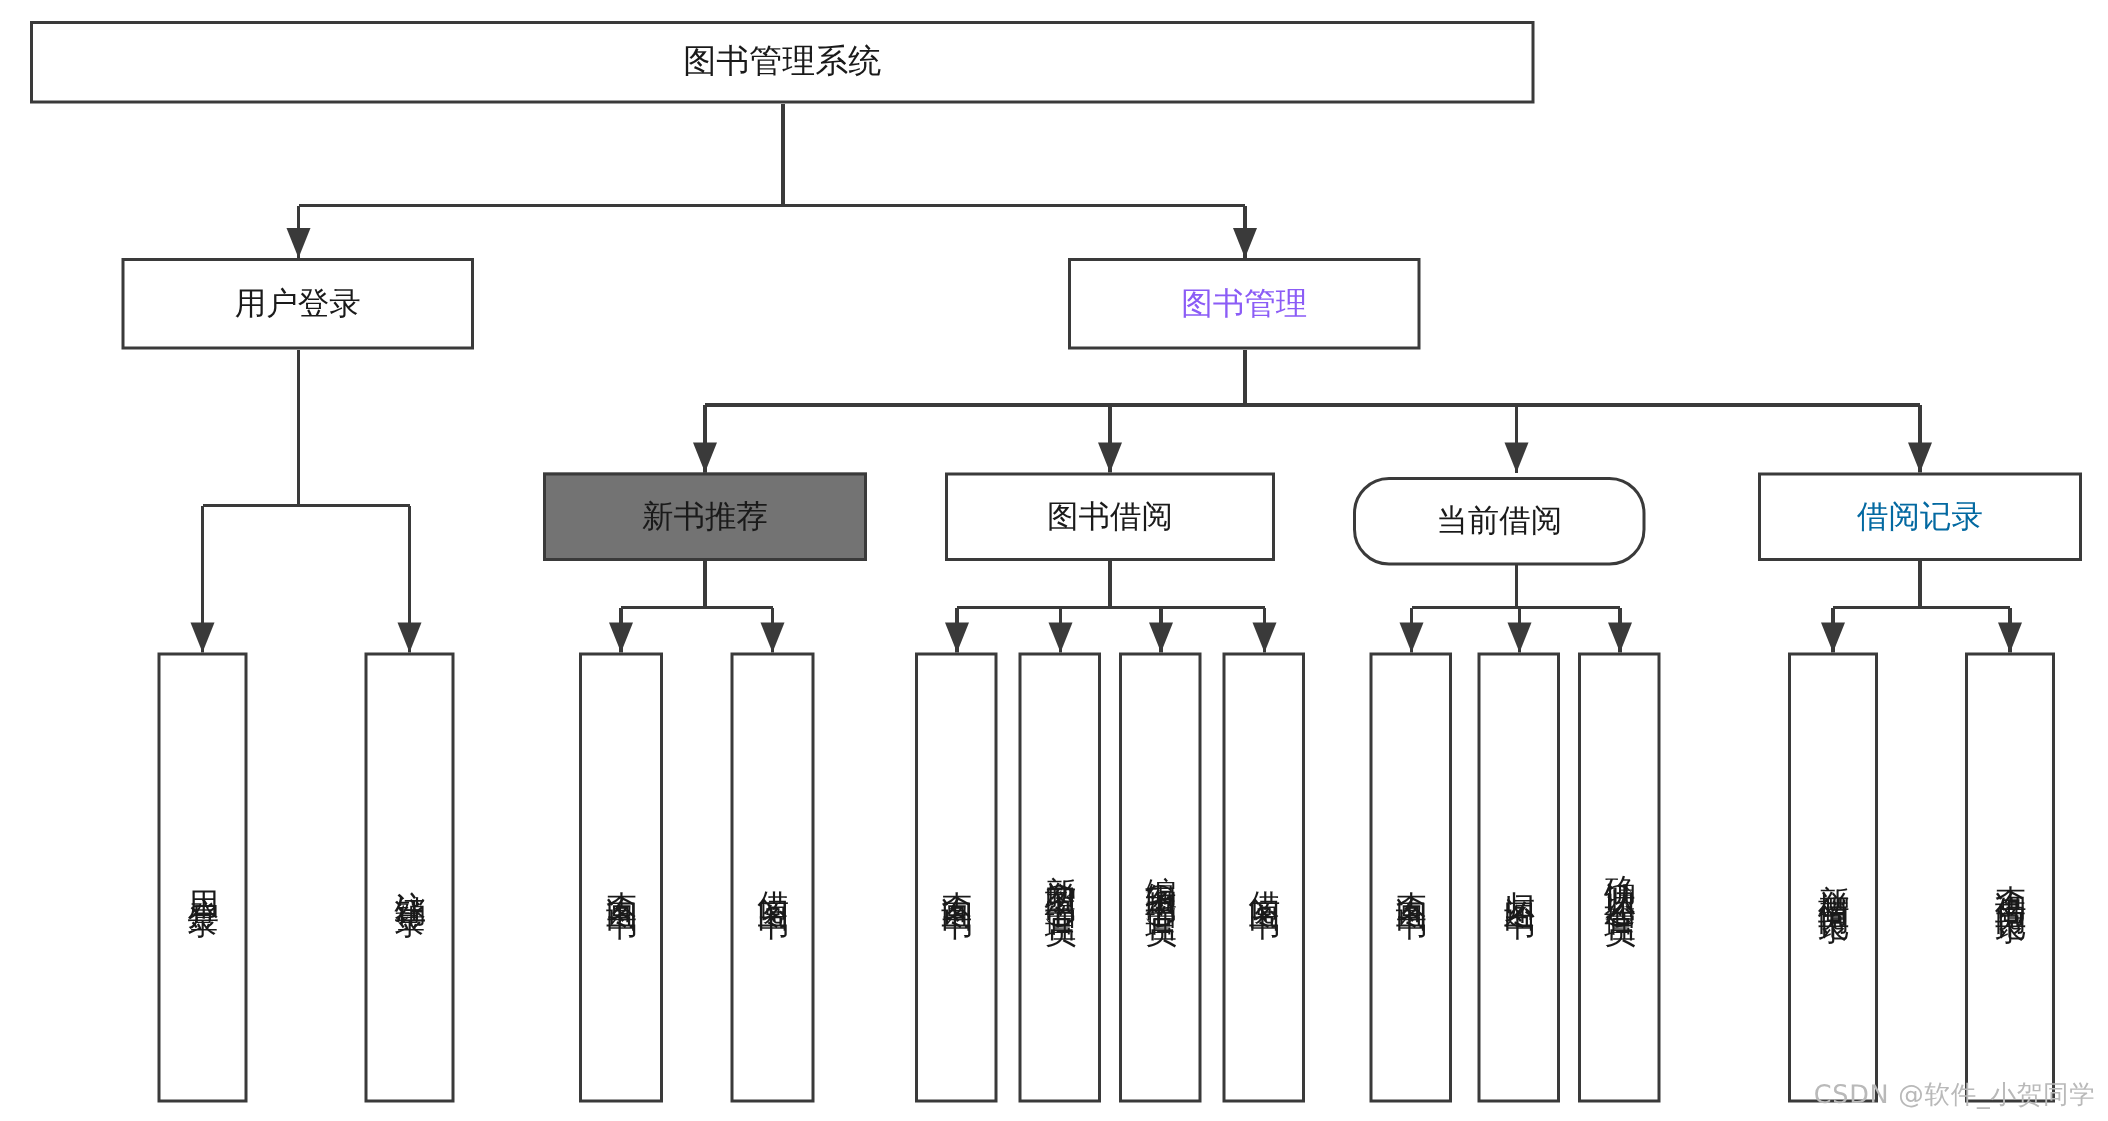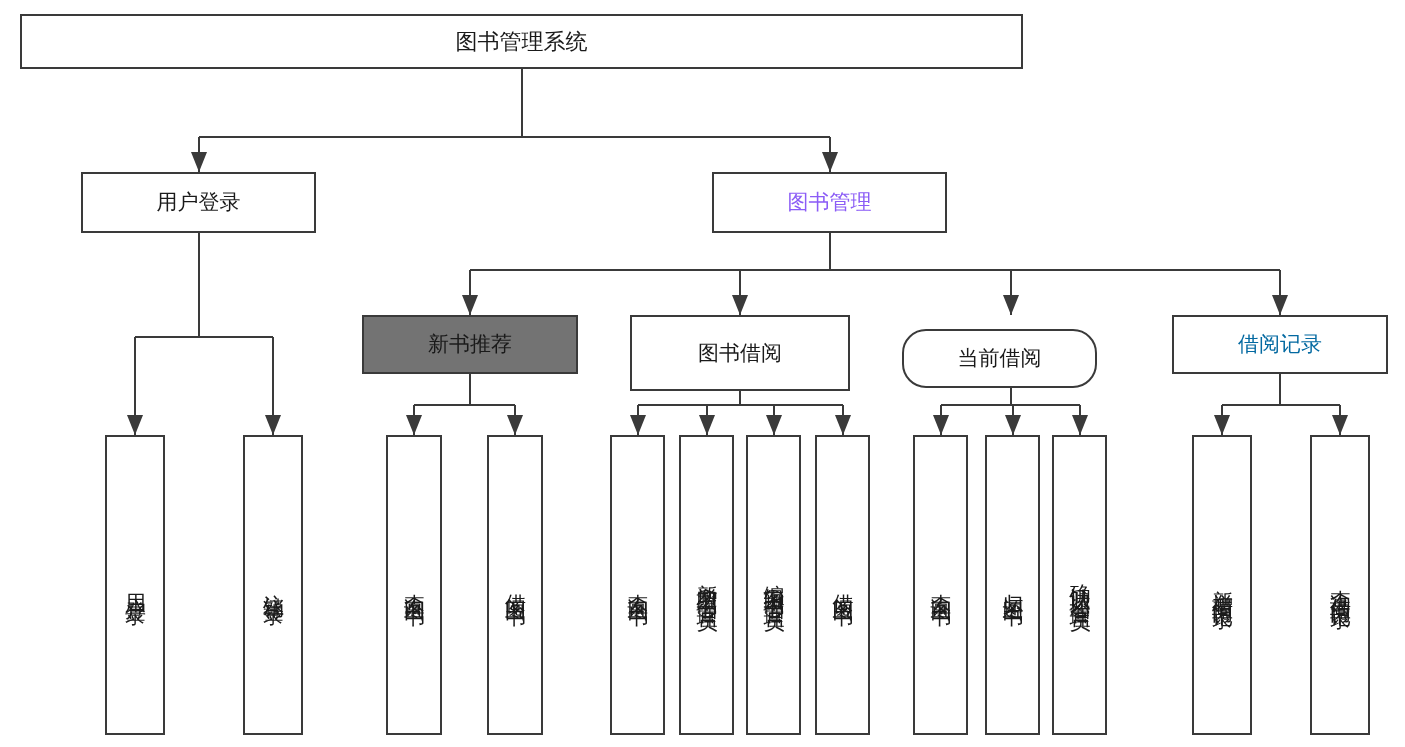--- a/index.html
+++ b/index.html
@@ -138,24 +138,24 @@
       </div>
       <div class="node horiz" style="left: 81px; top: 172px; width: 235px; height: 61px; border-color: rgb(58, 58, 58); background: rgb(255, 255, 255);">
         <span class="nlabel" style="color: rgb(26, 26, 26);">用户登录</span>
       </div>
       <div class="node horiz" style="left: 712px; top: 172px; width: 235px; height: 61px; border-color: rgb(58, 58, 58); background: rgb(255, 255, 255);">
         <span class="nlabel" style="color: #8b5cf6;">图书管理</span>
       </div>
       <div class="node horiz" style="left: 362px; top: 315px; width: 216px; height: 59px; border-color: rgb(58, 58, 58); background: #737373;">
         <span class="nlabel" style="color: rgb(26, 26, 26);">新书推荐</span>
       </div>
-      <div class="node horiz" style="left: 630px; top: 315px; width: 220px; height: 76px; border-color: rgb(58, 58, 58); background: rgb(255, 255, 255);">
+      <div class="node horiz" style="left: 630px; top: 315px; width: 220px; height: 59px; border-color: rgb(58, 58, 58); background: rgb(255, 255, 255);">
         <span class="nlabel" style="color: rgb(26, 26, 26);">图书借阅</span>
       </div>
-      <div class="node horiz" style="left: 902px; top: 329px; width: 195px; height: 59px; border-color: rgb(58, 58, 58); background: rgb(255, 255, 255); border-radius: 24px;">
+      <div class="node horiz" style="left: 902px; top: 318px; width: 195px; height: 59px; border-color: rgb(58, 58, 58); background: rgb(255, 255, 255); border-radius: 24px;">
         <span class="nlabel" style="color: rgb(26, 26, 26);">当前借阅</span>
       </div>
       <div class="node horiz" style="left: 1172px; top: 315px; width: 216px; height: 59px; border-color: rgb(58, 58, 58); background: rgb(255, 255, 255);">
         <span class="nlabel" style="color: #0369a1;">借阅记录</span>
       </div>
       <div class="node vert" style="left: 105px; top: 435px; width: 60px; height: 300px; border-color: rgb(58, 58, 58); background: rgb(255, 255, 255);">
         <span class="nlabel" style="color: rgb(26, 26, 26);">用户登录</span>
       </div>
       <div class="node vert" style="left: 243px; top: 435px; width: 60px; height: 300px; border-color: rgb(58, 58, 58); background: rgb(255, 255, 255);">
         <span class="nlabel" style="color: rgb(26, 26, 26);">注销登录</span>
@@ -187,13 +187,14 @@
       <div class="node vert" style="left: 1052px; top: 435px; width: 55px; height: 300px; border-color: rgb(58, 58, 58); background: rgb(255, 255, 255);">
         <span class="nlabel" style="color: rgb(26, 26, 26);">确认归还（管理员）</span>
       </div>
       <div class="node vert" style="left: 1192px; top: 435px; width: 60px; height: 300px; border-color: rgb(58, 58, 58); background: rgb(255, 255, 255);">
         <span class="nlabel" style="color: rgb(26, 26, 26);">新增借阅记录</span>
       </div>
       <div class="node vert" style="left: 1310px; top: 435px; width: 60px; height: 300px; border-color: rgb(58, 58, 58); background: rgb(255, 255, 255);">
         <span class="nlabel" style="color: rgb(26, 26, 26);">查询借阅记录</span>
       </div>
     </div>
+  <div id="watermark">CSDN @软件_小贺同学</div>
 </div>
 
 </body></html>

